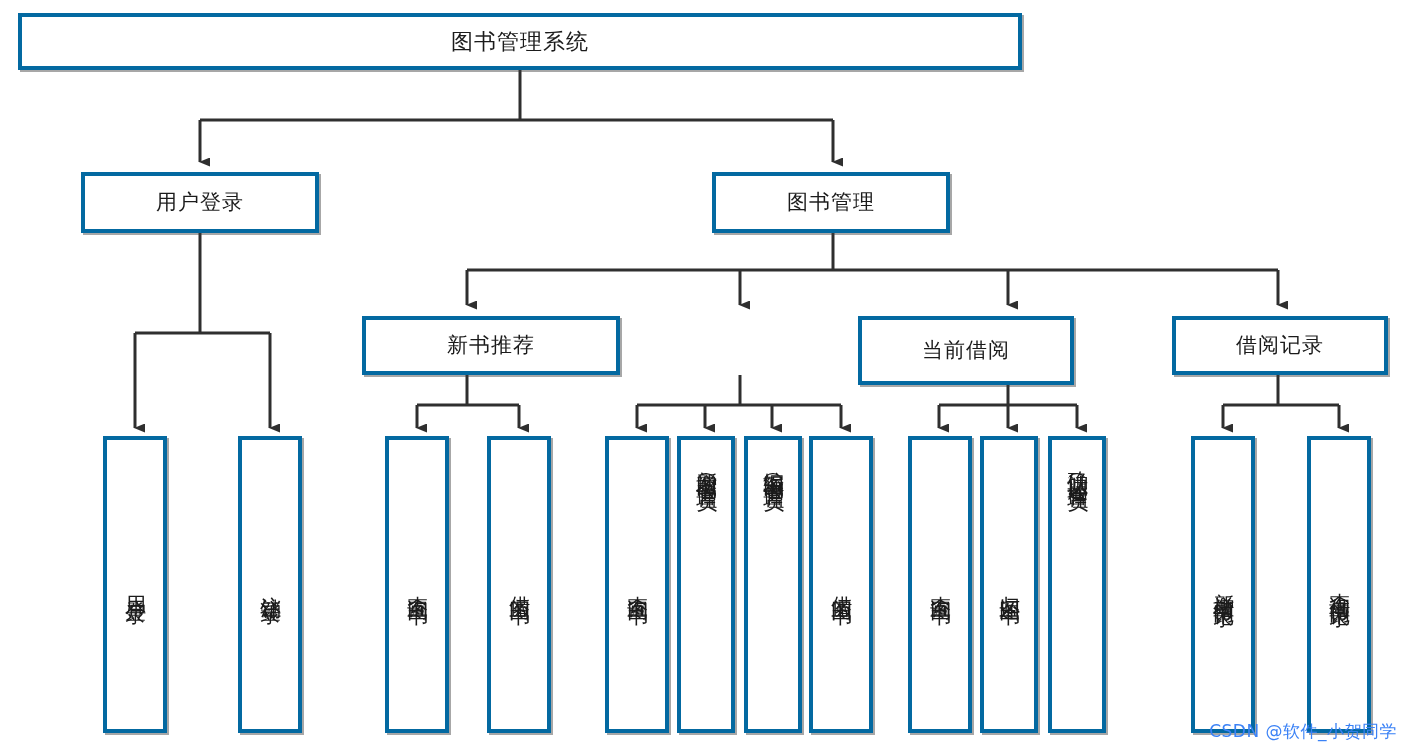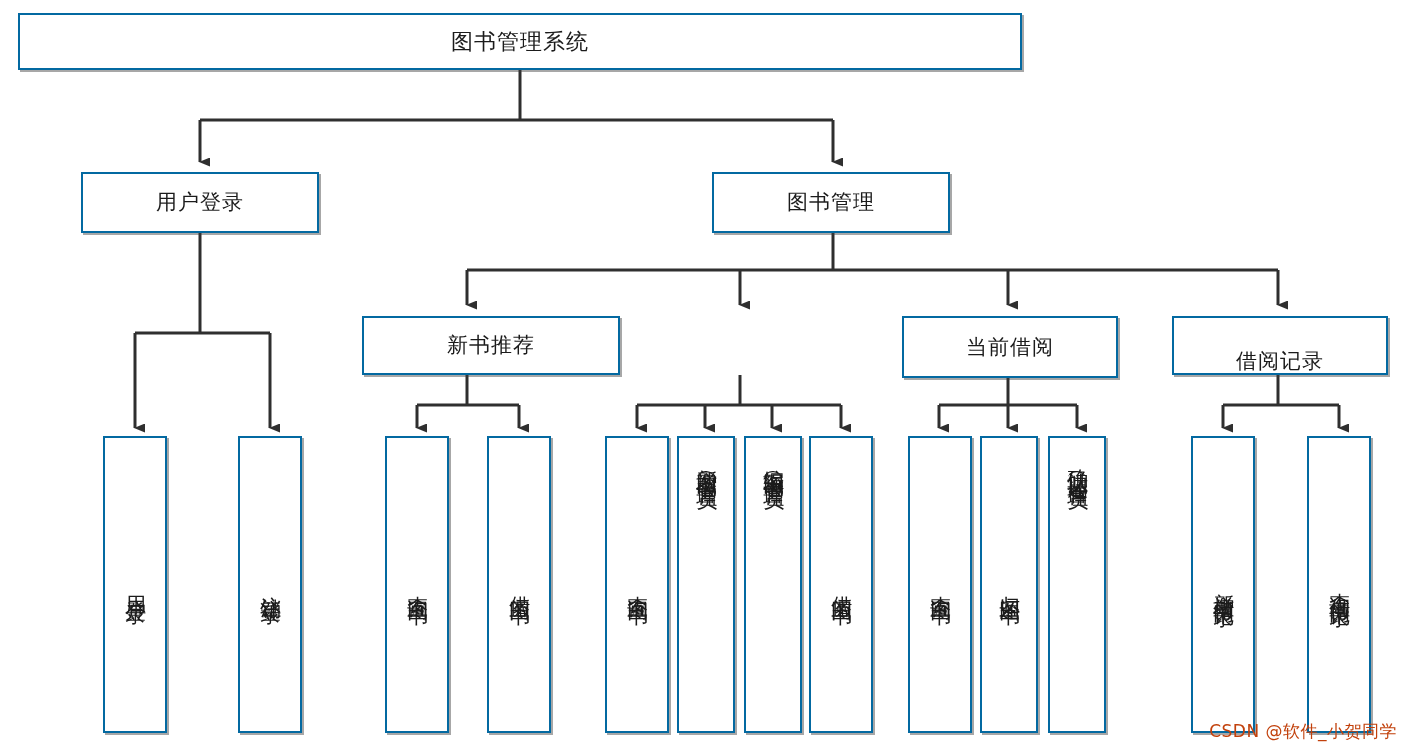--- a/index.html
+++ b/index.html
@@ -20,21 +20,21 @@
   #edges {
     position: absolute;
     left: 0;
     top: 0;
     width: 1405px;
     height: 747px;
   }
   .node {
     position: absolute;
     box-sizing: border-box;
-    border: 2px solid #0369a1;
+    border: 4px solid #0369a1;
     background: #ffffff;
     color: #1b1b1b;
     display: flex;
     align-items: center;
     justify-content: center;
     box-shadow: 2px 2px 0 rgba(60,60,60,0.45);
   }
   .node .label {
     font-size: 21px;
     line-height: 1.15;
@@ -57,21 +57,21 @@
   }
   .node.leaf.mid {
     align-items: center;
     padding-top: 0;
   }
   .watermark {
     position: absolute;
     right: 8px;
     bottom: 4px;
     font-size: 17px;
-    color: #c2410c;
+    color: #3b82f6;
     letter-spacing: 0.5px;
     white-space: nowrap;
     pointer-events: none;
   }
 </style>
 </head>
 <body>
 
 <div id="canvas">
 
@@ -132,24 +132,24 @@
   <div class="node" style="left:81px; top:172px; width:238px; height:61px;">
     <span class="label">用户登录</span>
   </div>
   <div class="node" style="left:712px; top:172px; width:238px; height:61px;align-items:center;">
     <span class="label">图书管理</span>
   </div>
 
   <div class="node" style="left:362px; top:316px; width:258px; height:59px;">
     <span class="label">新书推荐</span>
   </div>
-  <div class="node" style="left:902px; top:316px; width:216px; height:62px;">
+  <div class="node" style="left:858px; top:316px; width:216px; height:69px;">
     <span class="label">当前借阅</span>
   </div>
-  <div class="node" style="left:1172px; top:316px; width:216px; height:59px;align-items:flex-end;">
+  <div class="node" style="left:1172px; top:316px; width:216px; height:59px;">
     <span class="label">借阅记录</span>
   </div>
 
   <div class="node leaf mid" style="left:103px; top:436px; width:64px; height:297px;">
     <span class="label">用户登录</span>
   </div>
   <div class="node leaf mid" style="left:238px; top:436px; width:64px; height:297px;">
     <span class="label">注销登录</span>
   </div>
 

